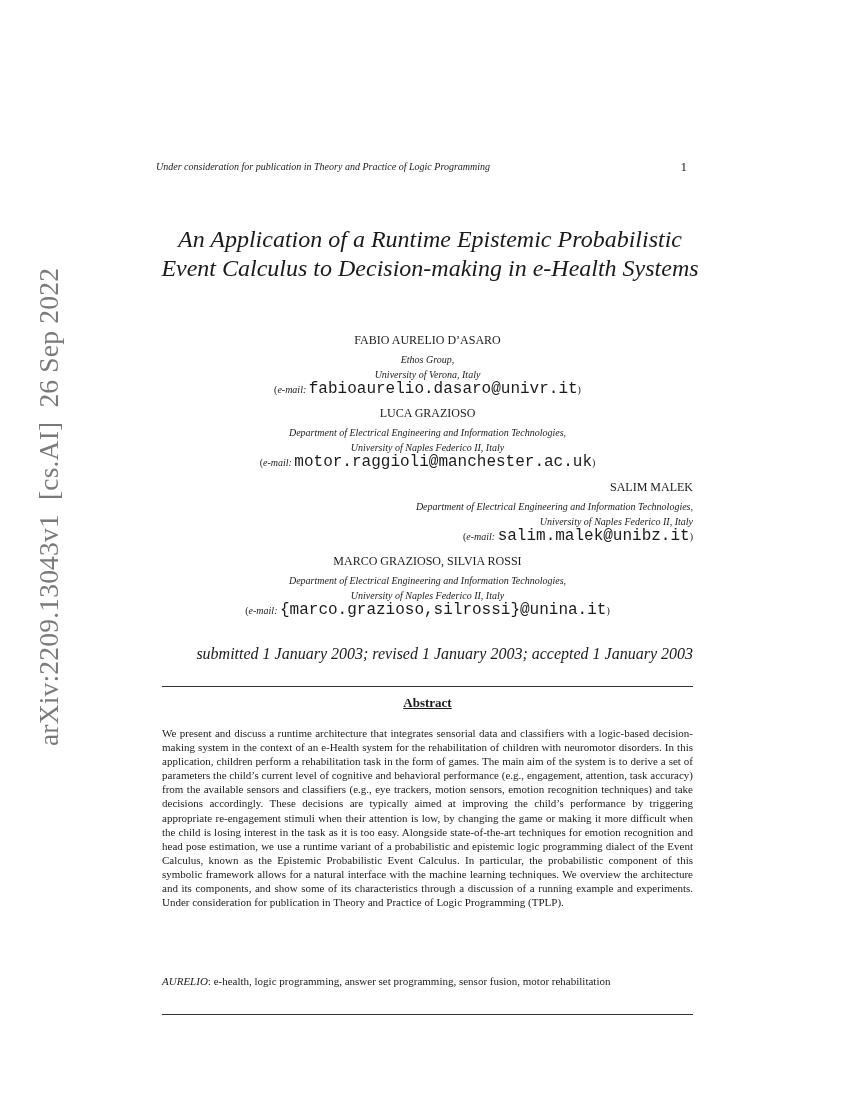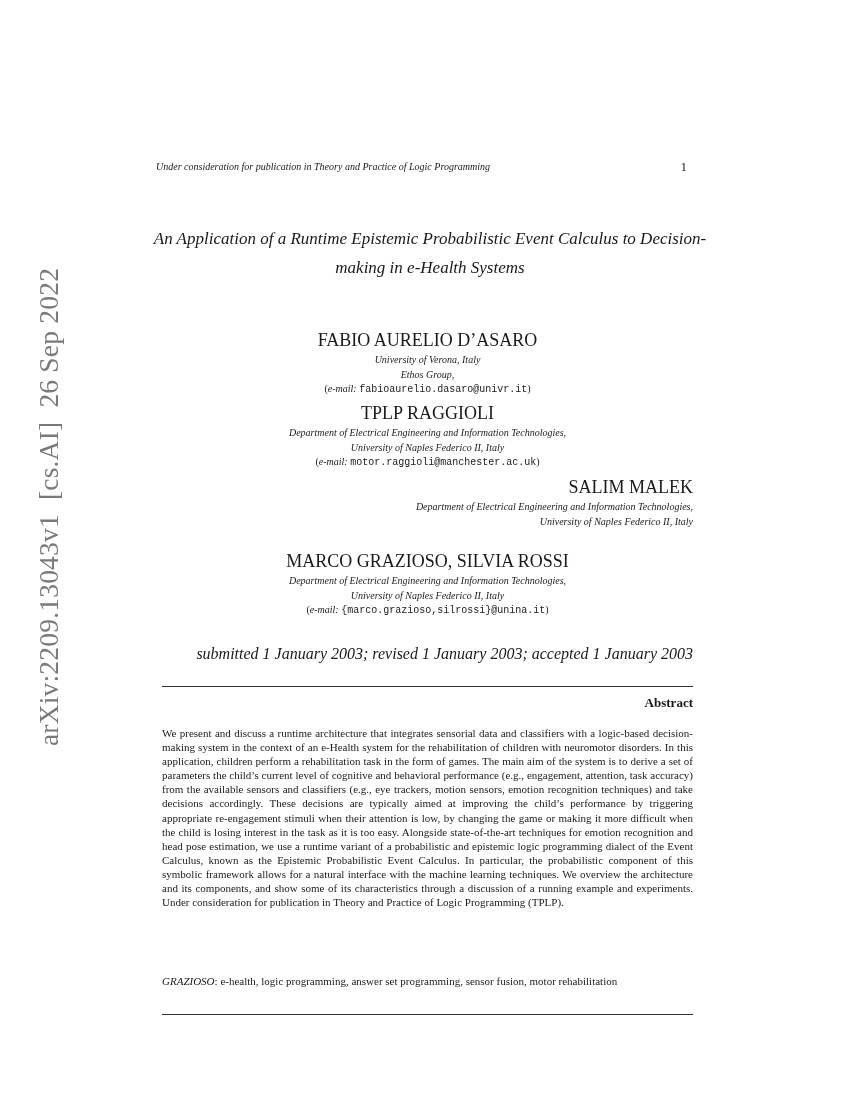--- a/index.html
+++ b/index.html
@@ -7,78 +7,79 @@
     .arxiv-stamp {
       position: absolute; left: 49px; top: 507px;
       transform: translate(-50%, -50%) rotate(-90deg);
       white-space: nowrap; font-size: 27.5px; color: #7a7a7a;
       font-family: "Liberation Serif", "DejaVu Serif", serif; letter-spacing: 0.2px;
     }
     .arxiv-stamp .gap { display: inline-block; width: 14px; }
     .running-head { position: absolute; left: 156px; top: 161px; width: 531px; height: 16px; font-size: 10px; }
     .running-head .journal { font-style: italic; position: absolute; left: 0; top: 0; }
     .running-head .pageno { position: absolute; right: 0; top: -2px; font-size: 13px; }
-    .title { position: absolute; left: 150px; top: 225px; width: 560px; text-align: center; font-style: italic; font-size: 17px; line-height: 28.5px; }
+    .title { position: absolute; left: 150px; top: 225px; width: 560px; text-align: center; font-style: italic; font-size: 24px; line-height: 28.5px; }
     .author-block { position: absolute; left: 162px; width: 531px; text-align: center; }
-    .author-name { font-size: 18px; line-height: 17px; margin-bottom: 4px; }
+    .author-name { font-size: 12px; line-height: 17px; margin-bottom: 4px; }
     .affil { font-style: italic; font-size: 10px; line-height: 14.5px; }
     .email { font-size: 10px; line-height: 14.5px; }
     .email .lbl { font-style: italic; }
-    .email .addr { font-family: "Liberation Mono", "DejaVu Sans Mono", monospace; font-size: 10px; }
+    .email .addr { font-family: "Liberation Mono", "DejaVu Sans Mono", monospace; font-size: 16px; }
     .dates { position: absolute; left: 162px; top: 645px; width: 531px; text-align: right; font-style: italic; font-size: 16px; }
     .rule { position: absolute; left: 162px; width: 531px; height: 0; border-top: 1px solid #333; }
-    .abstract-head { position: absolute; left: 162px; top: 695px; width: 531px; text-align: right; font-weight: bold; font-size: 13px; }
+    .abstract-head { position: absolute; left: 162px; top: 695px; width: 531px; text-align: center; font-weight: bold; font-size: 13px; text-decoration: underline; }
     .abstract-body { position: absolute; left: 162px; top: 726px; width: 531px; font-size: 11px; line-height: 14.1px; text-align: justify; }
     .keywords { position: absolute; left: 162px; top: 975px; width: 531px; font-size: 11px; }
     .keywords .lbl { font-style: italic; }
   </style>
 </head>
 <body>
 
 <div class="arxiv-stamp">
   <span>arXiv:2209.13043v1</span><span class="gap"></span><span>[cs.AI]</span><span class="gap"></span><span>26 Sep 2022</span>
 </div>
 
 <div class="running-head">
   <span class="journal">Under consideration for publication in Theory and Practice of Logic Programming</span>
   <span class="pageno">1</span>
 </div>
 
 <div class="title">An Application of a Runtime Epistemic Probabilistic Event Calculus to Decision-making in e-Health Systems</div>
 
 <div class="author-block" style="top:332px;">
   <div class="author-name">FABIO AURELIO D’ASARO</div>
+  <div class="affil">Ethos Group,</div>
   <div class="affil">University of Verona, Italy</div>
-  <div class="affil">Ethos Group,</div>
   <div class="email">(<span class="lbl">e-mail:</span> <span class="addr">fabioaurelio.dasaro@univr.it</span>)</div>
 </div>
 
 <div class="author-block" style="top:405px;">
-  <div class="author-name">TPLP RAGGIOLI</div>
+  <div class="author-name">LUCA GRAZIOSO</div>
   <div class="affil">Department of Electrical Engineering and Information Technologies,</div>
   <div class="affil">University of Naples Federico II, Italy</div>
   <div class="email">(<span class="lbl">e-mail:</span> <span class="addr">motor.raggioli@manchester.ac.uk</span>)</div>
 </div>
 
 <div class="author-block" style="top:479px;text-align:right;">
   <div class="author-name">SALIM MALEK</div>
   <div class="affil">Department of Electrical Engineering and Information Technologies,</div>
   <div class="affil">University of Naples Federico II, Italy</div>
+  <div class="email">(<span class="lbl">e-mail:</span> <span class="addr">salim.malek@unibz.it</span>)</div>
 </div>
 
 <div class="author-block" style="top:553px;">
   <div class="author-name">MARCO GRAZIOSO, SILVIA ROSSI</div>
   <div class="affil">Department of Electrical Engineering and Information Technologies,</div>
   <div class="affil">University of Naples Federico II, Italy</div>
   <div class="email">(<span class="lbl">e-mail:</span> <span class="addr">{marco.grazioso,silrossi}@unina.it</span>)</div>
 </div>
 
 <div class="dates">submitted 1 January 2003; revised 1 January 2003; accepted 1 January 2003</div>
 
 <div class="rule" style="top:686px;"></div>
 
 <div class="abstract-head">Abstract</div>
 
 <div class="abstract-body">We present and discuss a runtime architecture that integrates sensorial data and classifiers with a logic-based decision-making system in the context of an e-Health system for the rehabilitation of children with neuromotor disorders. In this application, children perform a rehabilitation task in the form of games. The main aim of the system is to derive a set of parameters the child’s current level of cognitive and behavioral performance (e.g., engagement, attention, task accuracy) from the available sensors and classifiers (e.g., eye trackers, motion sensors, emotion recognition techniques) and take decisions accordingly. These decisions are typically aimed at improving the child’s performance by triggering appropriate re-engagement stimuli when their attention is low, by changing the game or making it more difficult when the child is losing interest in the task as it is too easy. Alongside state-of-the-art techniques for emotion recognition and head pose estimation, we use a runtime variant of a probabilistic and epistemic logic programming dialect of the Event Calculus, known as the Epistemic Probabilistic Event Calculus. In particular, the probabilistic component of this symbolic framework allows for a natural interface with the machine learning techniques. We overview the architecture and its components, and show some of its characteristics through a discussion of a running example and experiments. Under consideration for publication in Theory and Practice of Logic Programming (TPLP).</div>
 
-<div class="keywords"><span class="lbl">GRAZIOSO</span>: <span>e-health, logic programming, answer set programming, sensor fusion, motor rehabilitation</span></div>
+<div class="keywords"><span class="lbl">AURELIO</span>: <span>e-health, logic programming, answer set programming, sensor fusion, motor rehabilitation</span></div>
 
 <div class="rule" style="top:1014px;"></div>
 
 </body></html>

